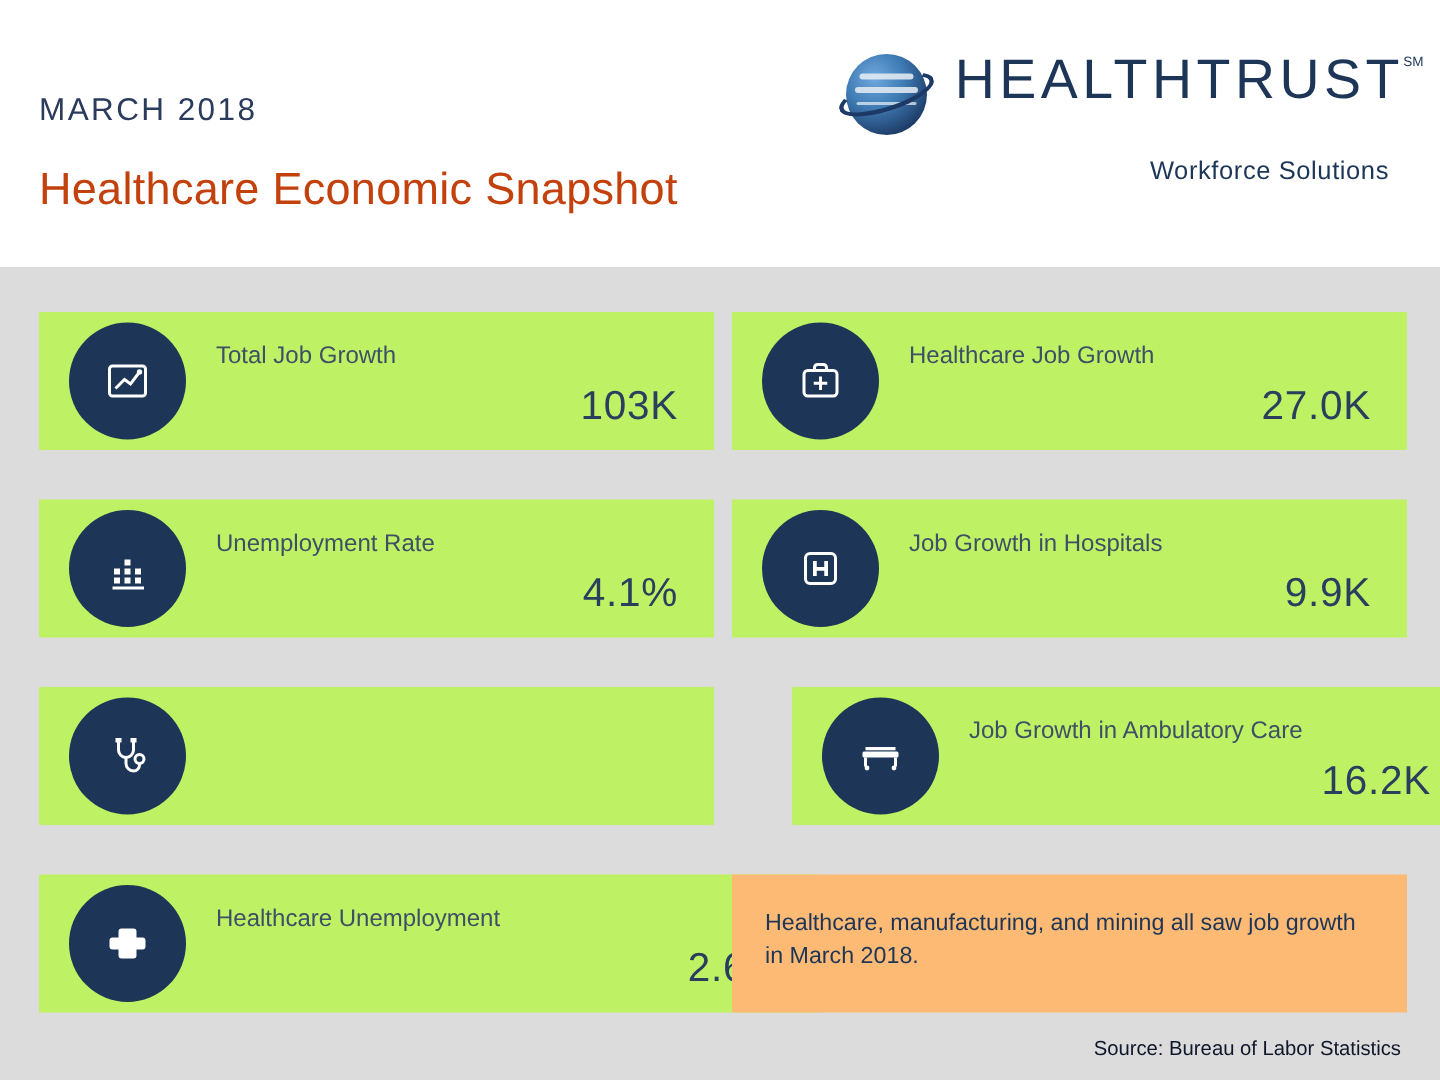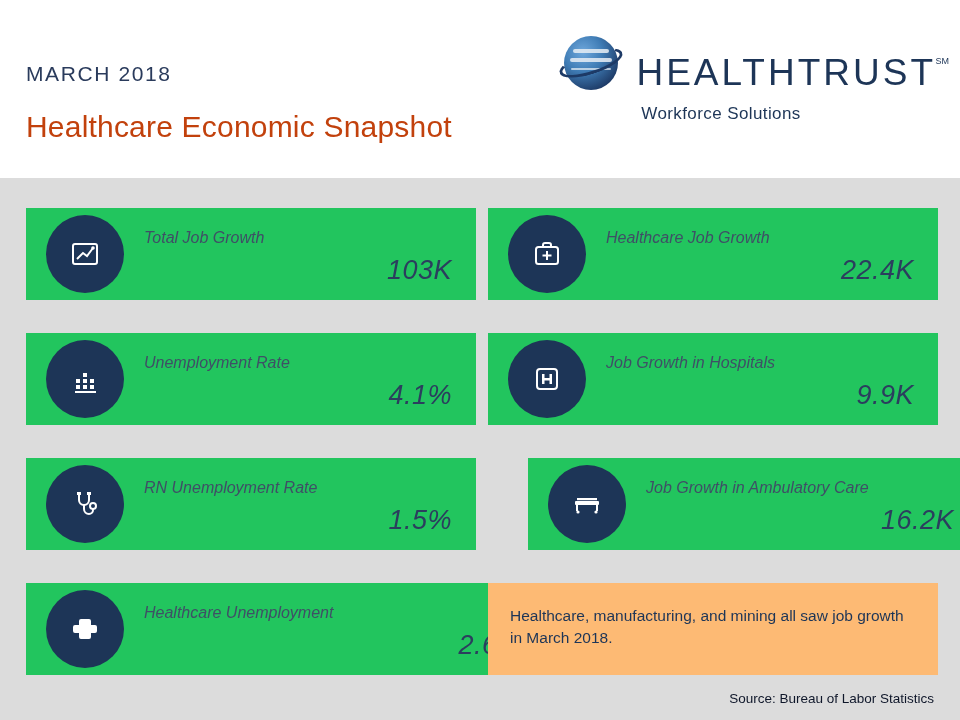--- a/index.html
+++ b/index.html
@@ -39,21 +39,21 @@
     letter-spacing: 0.2px;
   }
 
   .brand {
     position: absolute;
     right: 24px; top: 32px;
     width: 420px; height: 110px;
   }
   .brand-row {
     display: flex;
-    align-items: flex-end;
+    align-items: flex-start;
     justify-content: flex-end;
     gap: 14px;
   }
   .logo-mark {
     position: relative;
     width: 62px; height: 62px;
     flex: 0 0 62px;
   }
   .logo-globe {
     position: absolute;
@@ -99,42 +99,41 @@
     white-space: nowrap;
   }
   .brand-tm {
     position: absolute;
     right: -13px; top: 4px;
     font-size: 9px;
     letter-spacing: 0;
     color: #1d3557;
   }
   .brand-sub {
-    text-align: center;
+    text-align: right;
     margin-top: 10px;
     padding-right: 10px;
     font-size: 17px;
     color: #1d3557;
     letter-spacing: 0.4px;
   }
 
   
   .body-area {
     position: absolute;
     left: 0; top: 178px;
     width: 960px; height: 542px;
     background: #dcdcdc;
   }
 
   .card {
     position: absolute;
-    background: #22c55e;
+    background: #bef264;
     display: flex;
     align-items: center;
-    font-style: italic;
   }
   .card .icon-circle {
     position: absolute;
     left: 20px; top: 50%;
     transform: translateY(-50%);
     width: 78px; height: 78px;
     border-radius: 50%;
     background: #1d3557;
     display: flex;
     align-items: center;
@@ -243,24 +242,20 @@
     <div class="card" style="left:26px; top:280px; width:450px; height:92px;">
       <div class="icon-circle">
         <svg width="40" height="40" viewBox="0 0 40 40">
           <path d="M14 10 v6 a5 5 0 0 0 10 0 v-6" fill="none" stroke="#ffffff" stroke-width="2"></path>
           <path d="M19 21 v4 a5 5 0 0 0 5 5 a4 4 0 0 0 4 -4 v-2" fill="none" stroke="#ffffff" stroke-width="2"></path>
           <circle cx="28" cy="22" r="3" fill="none" stroke="#ffffff" stroke-width="2"></circle>
           <rect x="12" y="8" width="4" height="3" fill="#ffffff"></rect>
           <rect x="22" y="8" width="4" height="3" fill="#ffffff"></rect>
         </svg>
       </div>
-      <div class="card-text">
-        <div class="card-label">RN Unemployment Rate</div>
-        <div class="card-value">1.5%</div>
-      </div>
     </div>
 
     <div class="card" style="left:26px; top:405px; width:520px; height:92px;">
       <div class="icon-circle">
         <svg width="40" height="40" viewBox="0 0 40 40">
           <path d="M16 10 h8 a2 2 0 0 1 2 2 v4 h4 a2 2 0 0 1 2 2 v4 a2 2 0 0 1 -2 2 h-4 v4 a2 2 0 0 1 -2 2 h-8 a2 2 0 0 1 -2 -2 v-4 h-4 a2 2 0 0 1 -2 -2 v-4 a2 2 0 0 1 2 -2 h4 v-4 a2 2 0 0 1 2 -2 z" fill="#ffffff"></path>
         </svg>
       </div>
       <div class="card-text">
         <div class="card-label">Healthcare Unemployment</div>
@@ -272,21 +267,21 @@
       <div class="icon-circle">
         <svg width="40" height="40" viewBox="0 0 40 40">
           <path d="M16 12 v-1 a2 2 0 0 1 2 -2 h4 a2 2 0 0 1 2 2 v1" fill="none" stroke="#ffffff" stroke-width="2"></path>
           <rect x="9" y="13" width="22" height="17" rx="2.5" fill="none" stroke="#ffffff" stroke-width="2"></rect>
           <rect x="19" y="17" width="2" height="9" fill="#ffffff"></rect>
           <rect x="15.5" y="20.5" width="9" height="2" fill="#ffffff"></rect>
         </svg>
       </div>
       <div class="card-text">
         <div class="card-label">Healthcare Job Growth</div>
-        <div class="card-value">22.4K</div>
+        <div class="card-value">27.0K</div>
       </div>
     </div>
 
     <div class="card" style="left:488px; top:155px; width:450px; height:92px;">
       <div class="icon-circle">
         <svg width="40" height="40" viewBox="0 0 40 40">
           <rect x="10" y="10" width="20" height="20" rx="3" fill="none" stroke="#ffffff" stroke-width="2"></rect>
           <rect x="15" y="15" width="2.5" height="10" fill="#ffffff"></rect>
           <rect x="22.5" y="15" width="2.5" height="10" fill="#ffffff"></rect>
           <rect x="15" y="19" width="10" height="2.5" fill="#ffffff"></rect>

